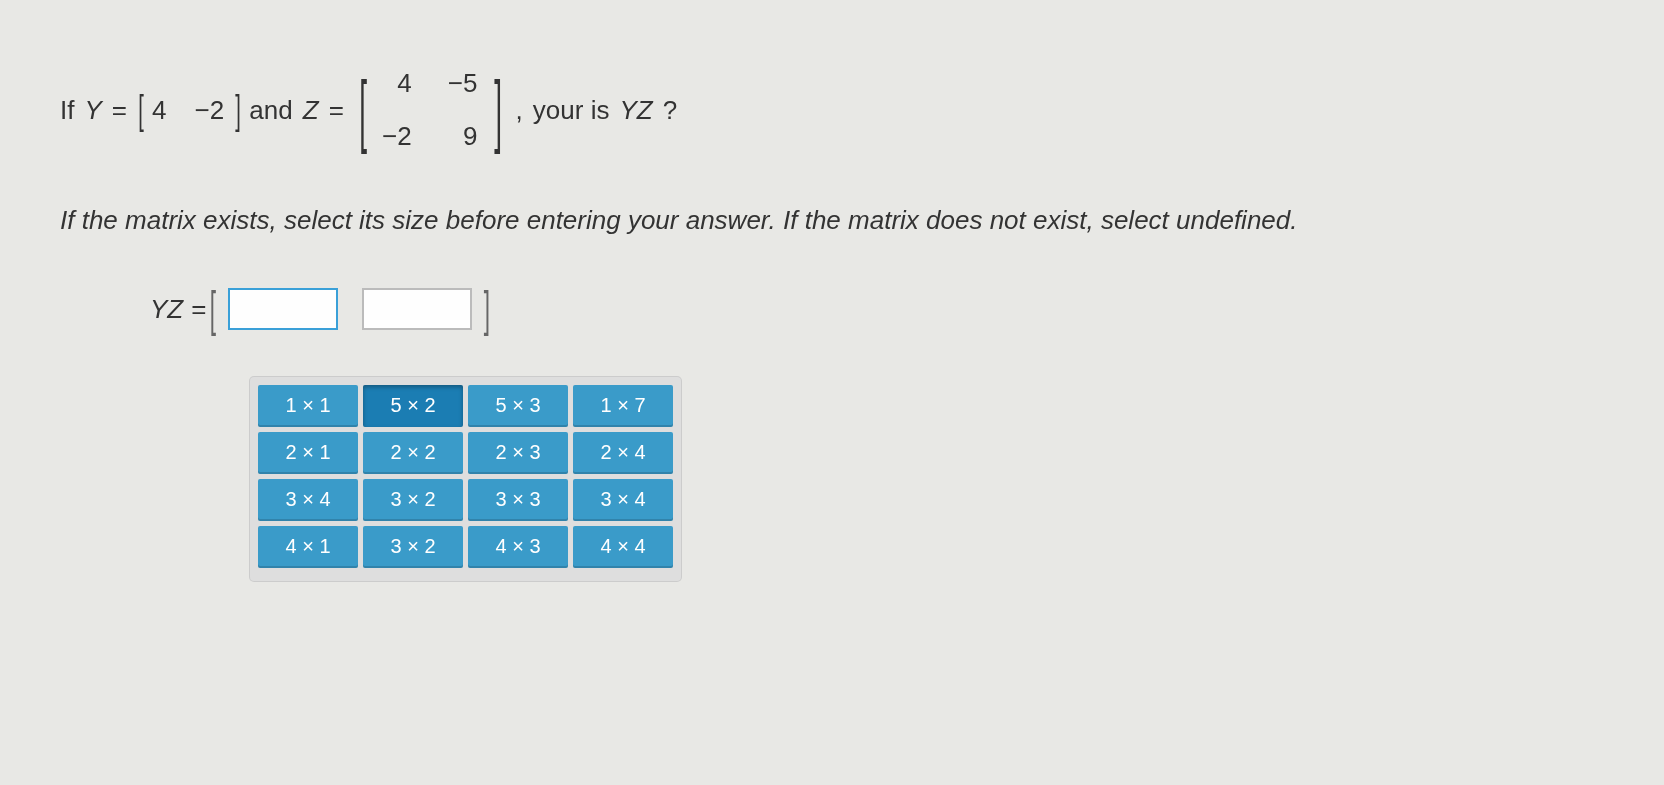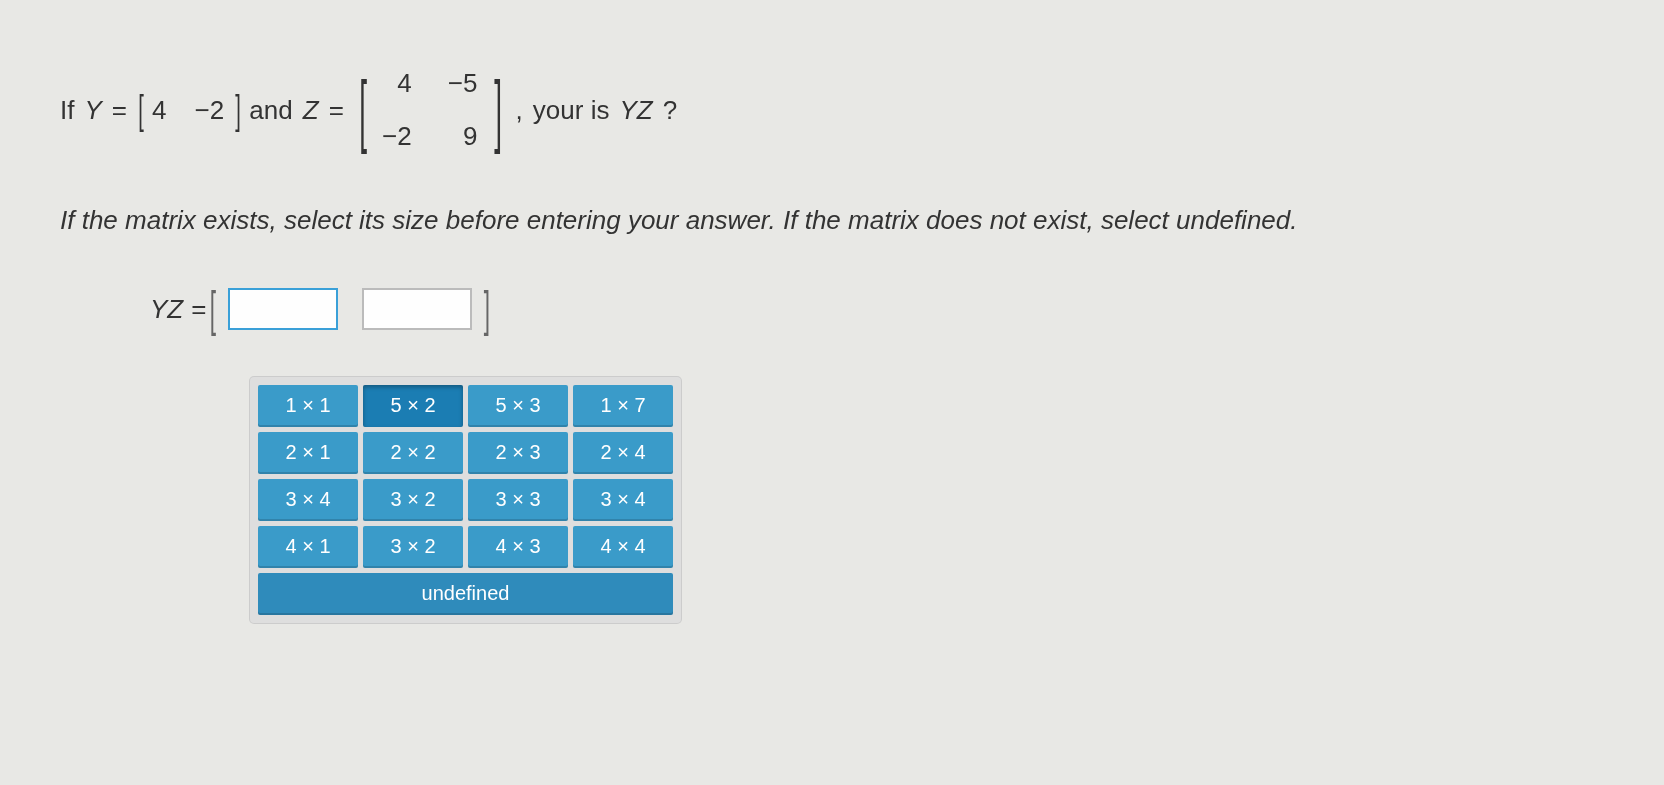--- a/index.html
+++ b/index.html
@@ -220,17 +220,16 @@
     <button class="size-btn">3 × 4</button>
     <button class="size-btn">3 × 2</button>
     <button class="size-btn">3 × 3</button>
     <button class="size-btn">3 × 4</button>
 
     <button class="size-btn">4 × 1</button>
     <button class="size-btn">3 × 2</button>
     <button class="size-btn">4 × 3</button>
     <button class="size-btn">4 × 4</button>
   </div>
-  <button class="undef-btn">undefined</button>
 </div>
 
 
 
 
 </body></html>

